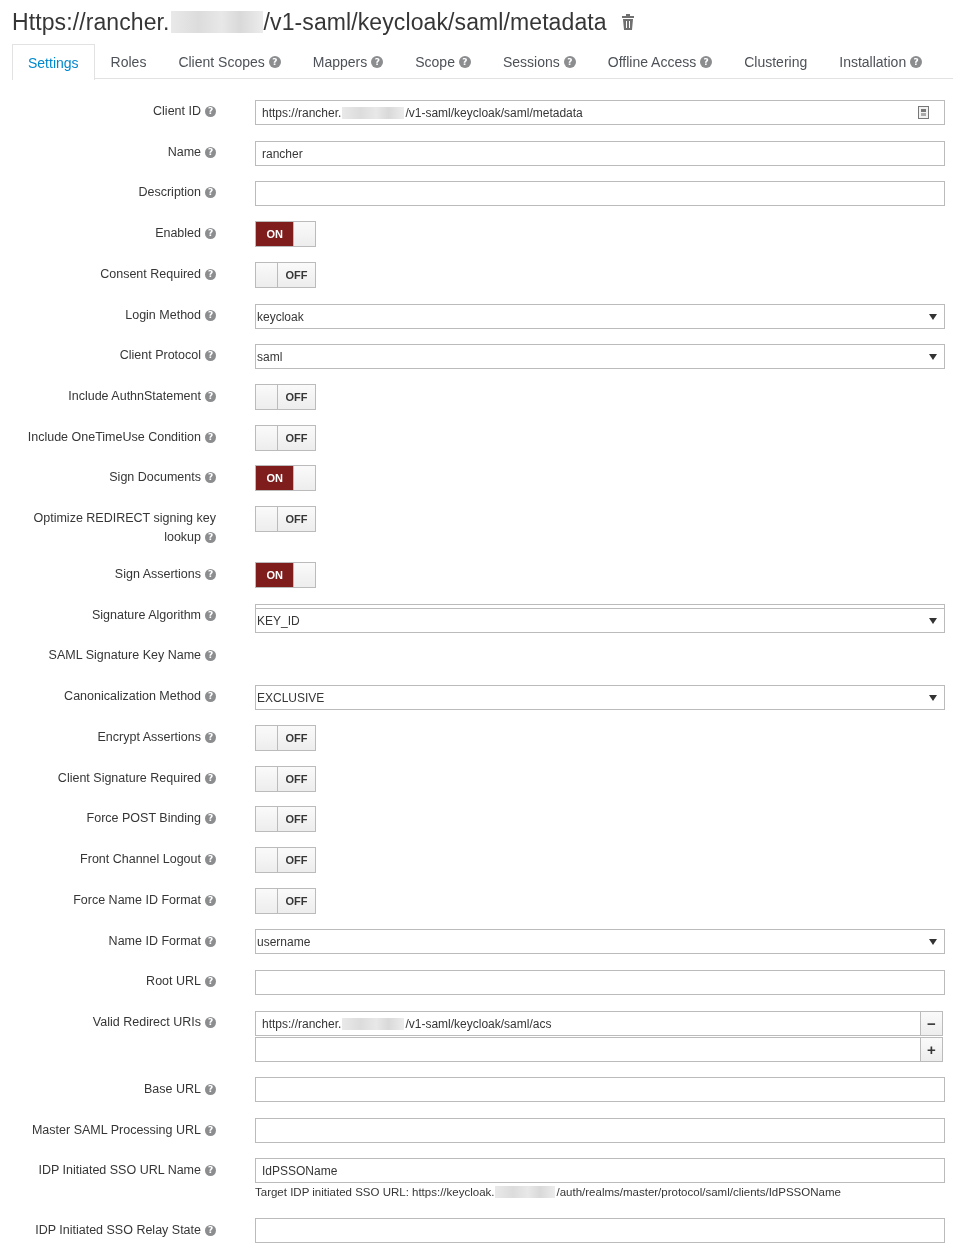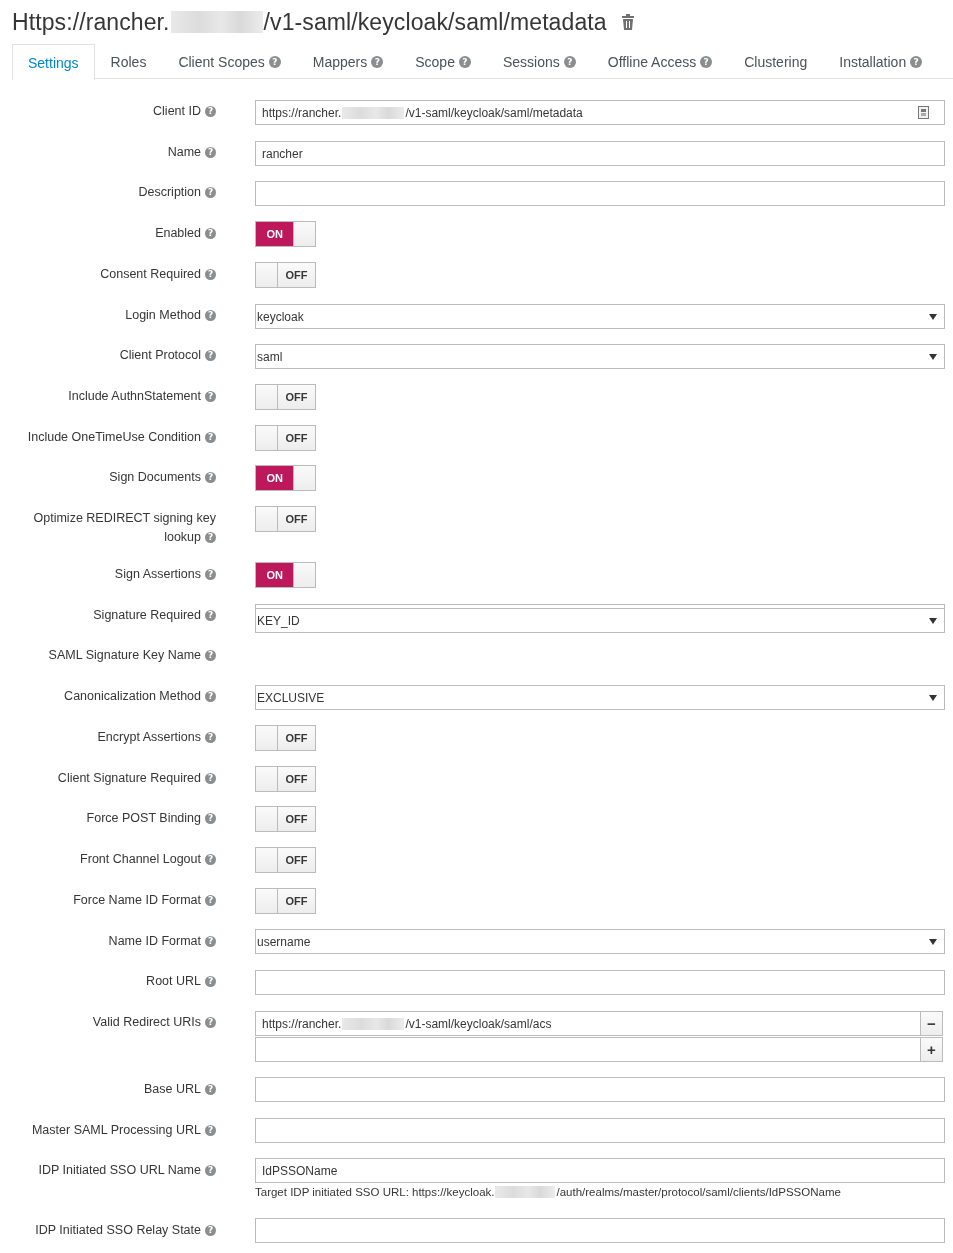--- a/index.html
+++ b/index.html
@@ -70,21 +70,21 @@
     position: absolute; right: 7px; top: 9px; width: 0; height: 0;
     border-left: 4px solid transparent; border-right: 4px solid transparent;
     border-top: 6px solid #333;
   }
   .toggle {
     position: absolute; left: 255px; width: 61px; height: 26px;
     border: 1px solid #bbbbbb; display: flex; overflow: hidden; cursor: pointer;
     font-size: 11px; font-weight: bold;
   }
   .toggle .on-part {
-    width: 38px; height: 100%; background: #be185d; color: #fff;
+    width: 38px; height: 100%; background: #7f1d1d; color: #fff;
     display: flex; align-items: center; justify-content: center;
   }
   .toggle .knob {
     width: 22px; height: 100%; background: linear-gradient(#fafafa, #ededed);
     border-left: 1px solid #bbb;
   }
   .toggle.off .knob { border-left: none; border-right: 1px solid #bbb; }
   .toggle .off-part {
     flex: 1; height: 100%; background: linear-gradient(#fafafa, #ededed); color: #363636;
     display: flex; align-items: center; justify-content: center; text-align: right;
@@ -220,21 +220,21 @@
     <span class="knob"></span>
     <span class="off-part">OFF</span>
   </div>
 
 <div class="label" style="top:565px"><span>Sign Assertions</span><span class="help-icon">?</span></div>
 <div class="toggle on" style="top:562px">
     <span class="on-part">ON</span>
     <span class="knob"></span>
   </div>
 
-<div class="label" style="top:606px"><span>Signature Required</span><span class="help-icon">?</span></div>
+<div class="label" style="top:606px"><span>Signature Algorithm</span><span class="help-icon">?</span></div>
 <div class="field select" style="top:604px">
     <span>RSA_SHA256</span>
     <span class="caret"></span>
   </div>
 
 <div class="label" style="top:646px"><span>SAML Signature Key Name</span><span class="help-icon">?</span></div>
 <div class="field select" style="top:608px">
     <span>KEY_ID</span>
     <span class="caret"></span>
   </div>

